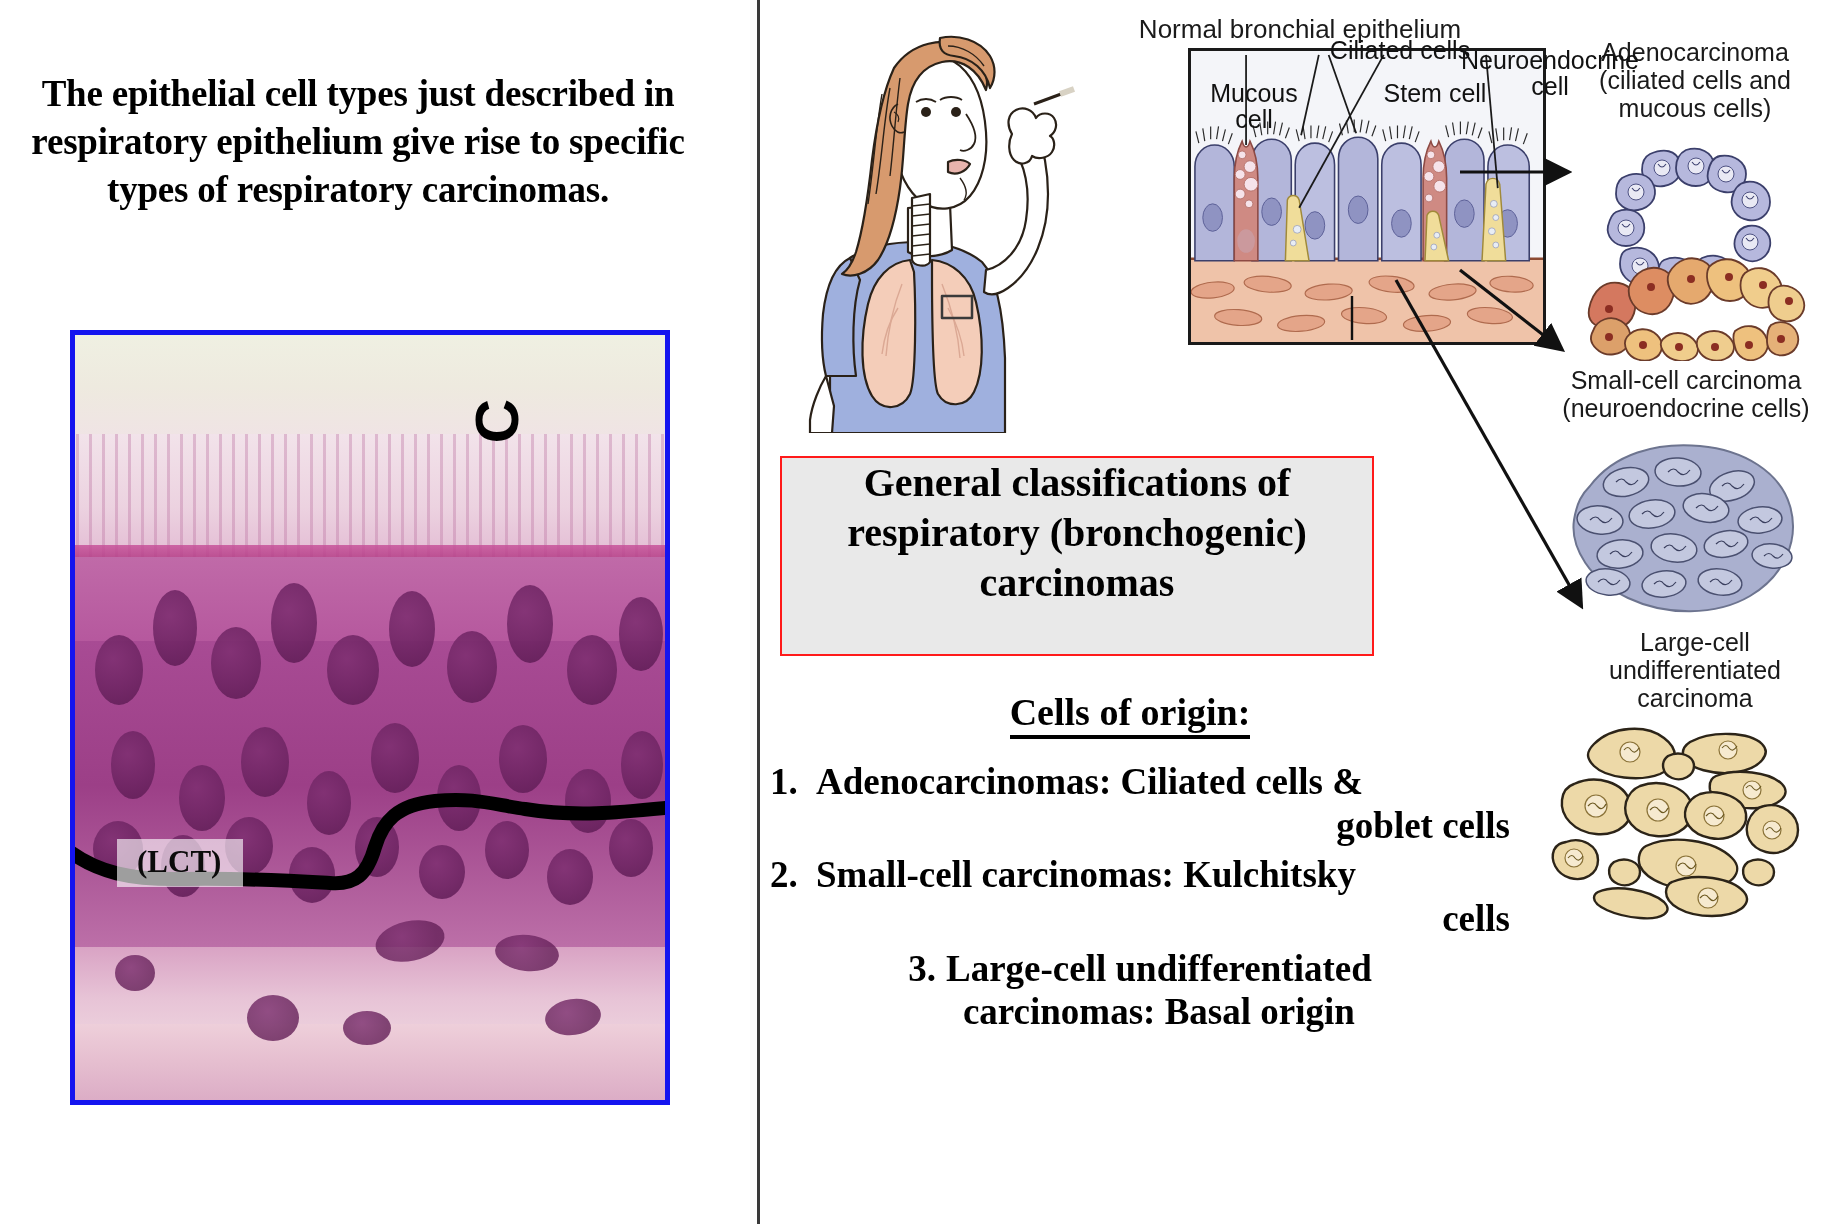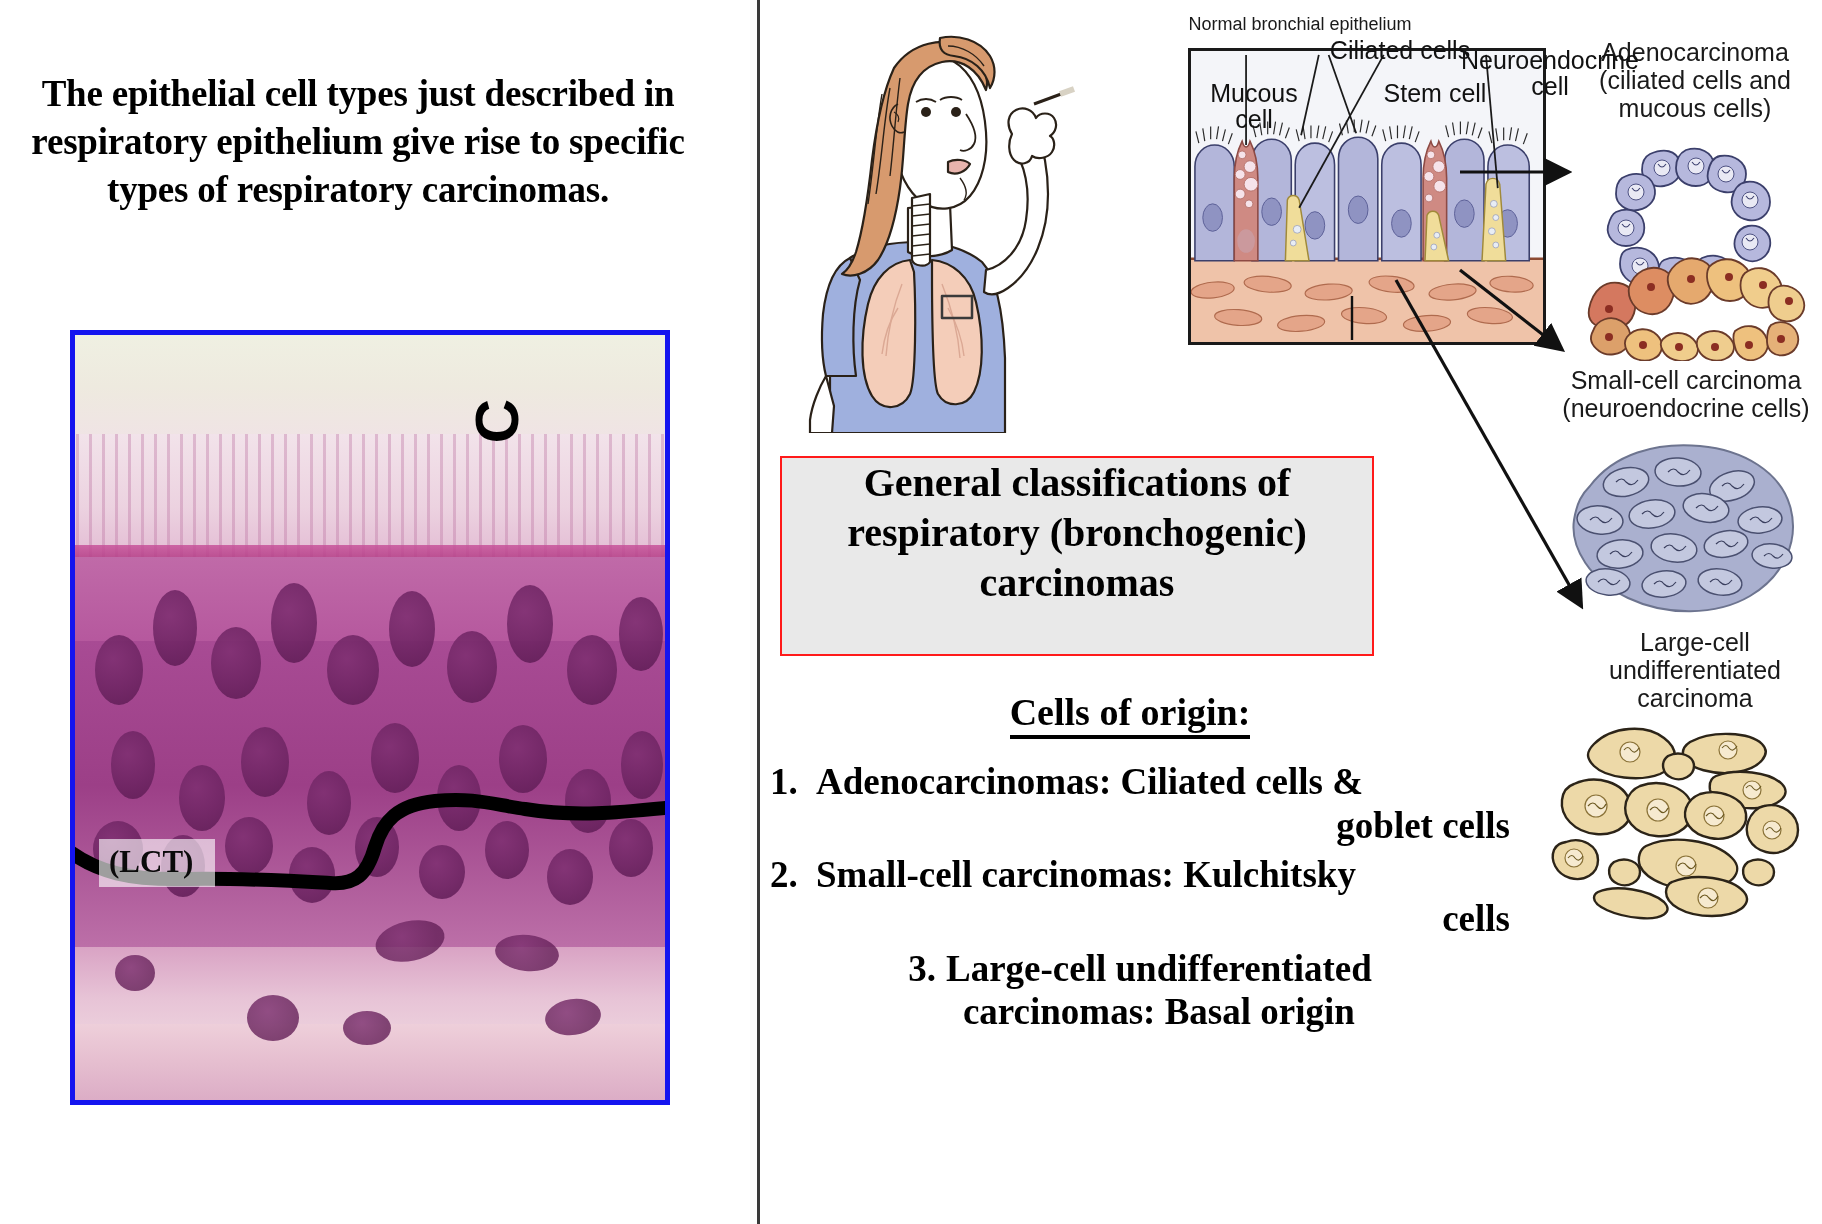--- a/index.html
+++ b/index.html
@@ -116,22 +116,22 @@
     left: 400px; top: 55px;
     font-family: "Liberation Sans", sans-serif;
     font-size: 62px;
     font-weight: bold;
     color: #000000;
     transform: rotate(-90deg);
     line-height: 1;
   }
   .lct-label {
     position: absolute;
-    left: 24px; top: 504px;
-    padding: 5px 22px 7px 10px;
+    left: 42px; top: 504px;
+    padding: 5px 22px 7px 20px;
     background: rgba(255,255,255,0.62);
     font-family: "Liberation Serif", serif;
     font-size: 31px;
     font-weight: bold;
     color: #0b0b0b;
   }
 
   
   .right-panel {
     position: absolute;
@@ -142,21 +142,21 @@
   
   .smoker { position: absolute; left: 30px; top: 8px; width: 300px; height: 425px; }
 
   
   .epi-title {
     position: absolute;
     left: 330px; top: 14px;
     width: 420px;
     text-align: center;
     font-family: "Liberation Sans", sans-serif;
-    font-size: 18px;
+    font-size: 26px;
     color: #1a1a1a;
   }
   .epi-box {
     position: absolute;
     left: 428px; top: 48px;
     width: 358px; height: 297px;
     border: 3px solid #1a1a1a;
     background: #f4f5f9;
     overflow: hidden;
   }

